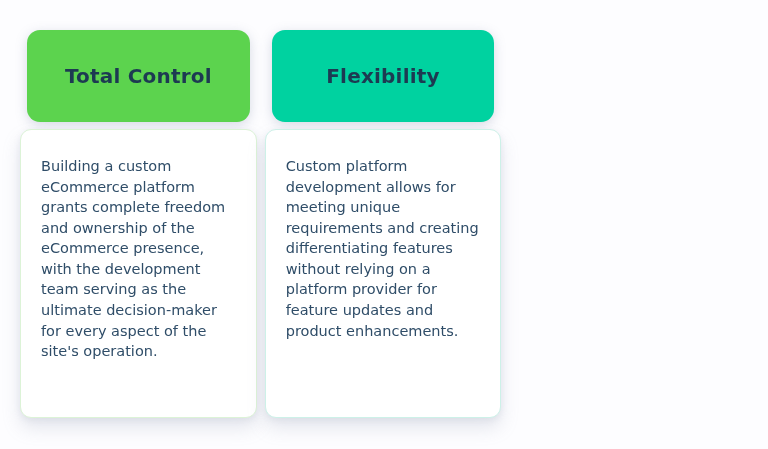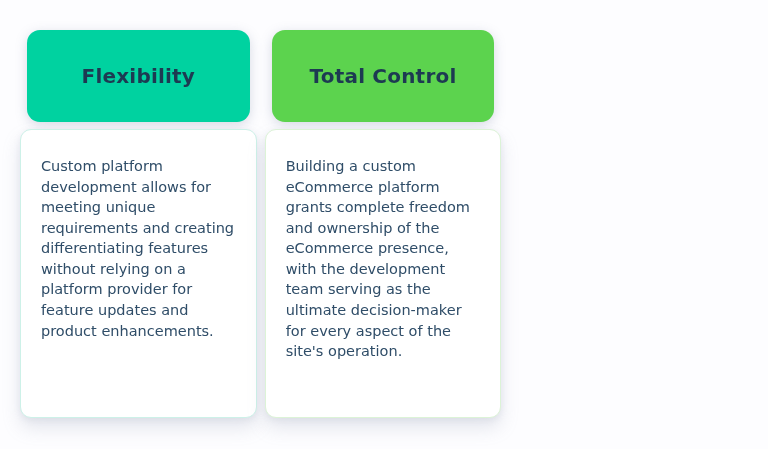--- a/index.html
+++ b/index.html
@@ -54,34 +54,34 @@
     font-size: 14.5px;
     line-height: 1.42;
     color: #2f4d68;
   }
 </style>
 </head>
 <body>
 
 <div class="cards">
 
+  <div class="card" style="--hdr: #5cd34e; --brd: #dcf3d7;">
+    <div class="card-header">
+      <span class="card-title">Total Control</span>
+    </div>
+    <div class="card-body">
+      <p class="card-text">Building a custom eCommerce platform grants complete freedom and ownership of the eCommerce presence, with the development team serving as the ultimate decision-maker for every aspect of the site's operation.</p>
+    </div>
+  </div>
+
   <div class="card" style="--hdr: #00d2a0; --brd: #cdf1e8;">
     <div class="card-header">
       <span class="card-title">Flexibility</span>
     </div>
     <div class="card-body">
       <p class="card-text">Custom platform development allows for meeting unique requirements and creating differentiating features without relying on a platform provider for feature updates and product enhancements.</p>
     </div>
   </div>
 
-  <div class="card" style="--hdr: #5cd34e; --brd: #dcf3d7;">
-    <div class="card-header">
-      <span class="card-title">Total Control</span>
-    </div>
-    <div class="card-body">
-      <p class="card-text">Building a custom eCommerce platform grants complete freedom and ownership of the eCommerce presence, with the development team serving as the ultimate decision-maker for every aspect of the site's operation.</p>
-    </div>
-  </div>
-
   <div class="card" style="--hdr: #38a9e4; --brd: #cbe8f9;">
   </div>
 
 </div>
 
 </body></html>

